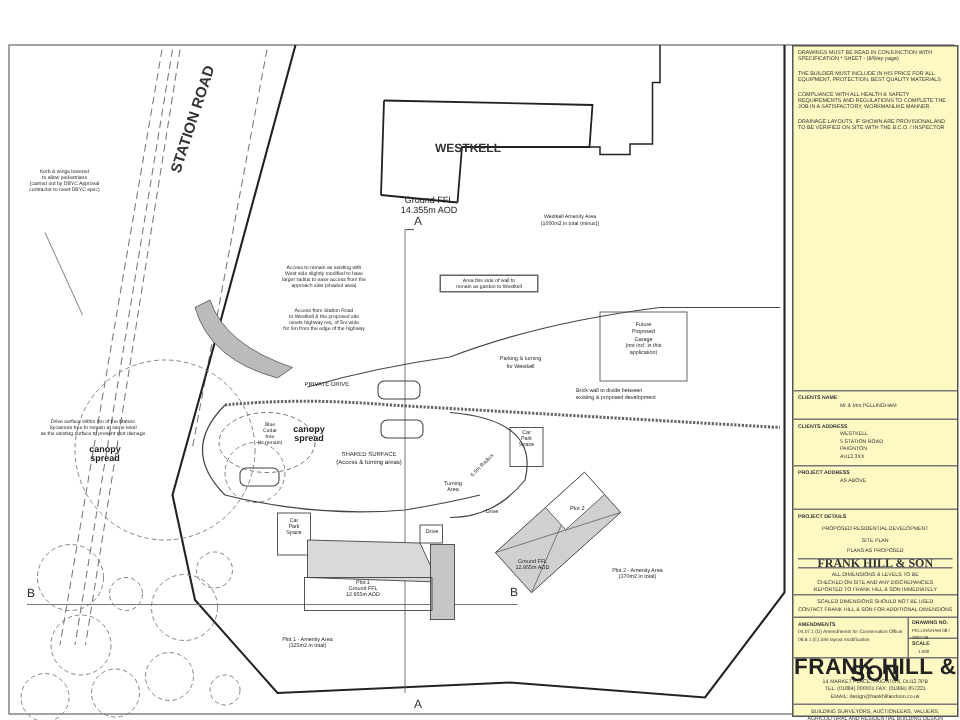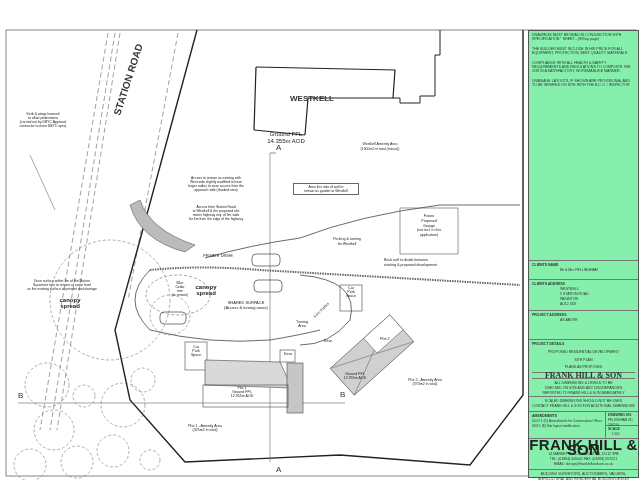--- a/index.html
+++ b/index.html
@@ -1,19 +1,19 @@
 <!DOCTYPE html>
 <html><head>
 <meta charset="utf-8">
 <style>
   html,body{margin:0;padding:0;background:#fff;}
   body{width:640px;height:480px;position:relative;overflow:hidden;font-family:"Liberation Sans",sans-serif;color:#222;}
   svg{position:absolute;left:0;top:0;}
   .lbl{font-family:"Liberation Sans",sans-serif;fill:#333;}
-  .tb{position:absolute;left:528px;top:30px;width:111px;height:448px;border:1px solid #555;box-sizing:border-box;background:#86efac;font-size:4px;line-height:5px;color:#333;}
+  .tb{position:absolute;left:528px;top:30px;width:111px;height:448px;border:1px solid #555;box-sizing:border-box;background:#fef9c3;font-size:4px;line-height:5px;color:#333;}
   .tb .sec{border-bottom:1px solid #777;padding:2px 3px;}
   .tb .hd{font-size:3.5px;font-weight:bold;text-transform:uppercase;}
   .tb .val{padding-left:28px;font-size:3.5px;}
   .tb .notes p{margin:0 0 5px 0;font-size:3.6px;line-height:4.4px;}
   .tb .center{text-align:center;font-size:3.5px;}
   .fhs-small{text-align:center;font-family:"Liberation Serif",serif;font-size:8px;font-weight:bold;margin:2px 0;}
   .fhs-big{text-align:center;font-size:15px;font-weight:bold;letter-spacing:0.3px;margin-top:3px;color:#222;}
   .row{display:flex;}
 </style>
 </head>

